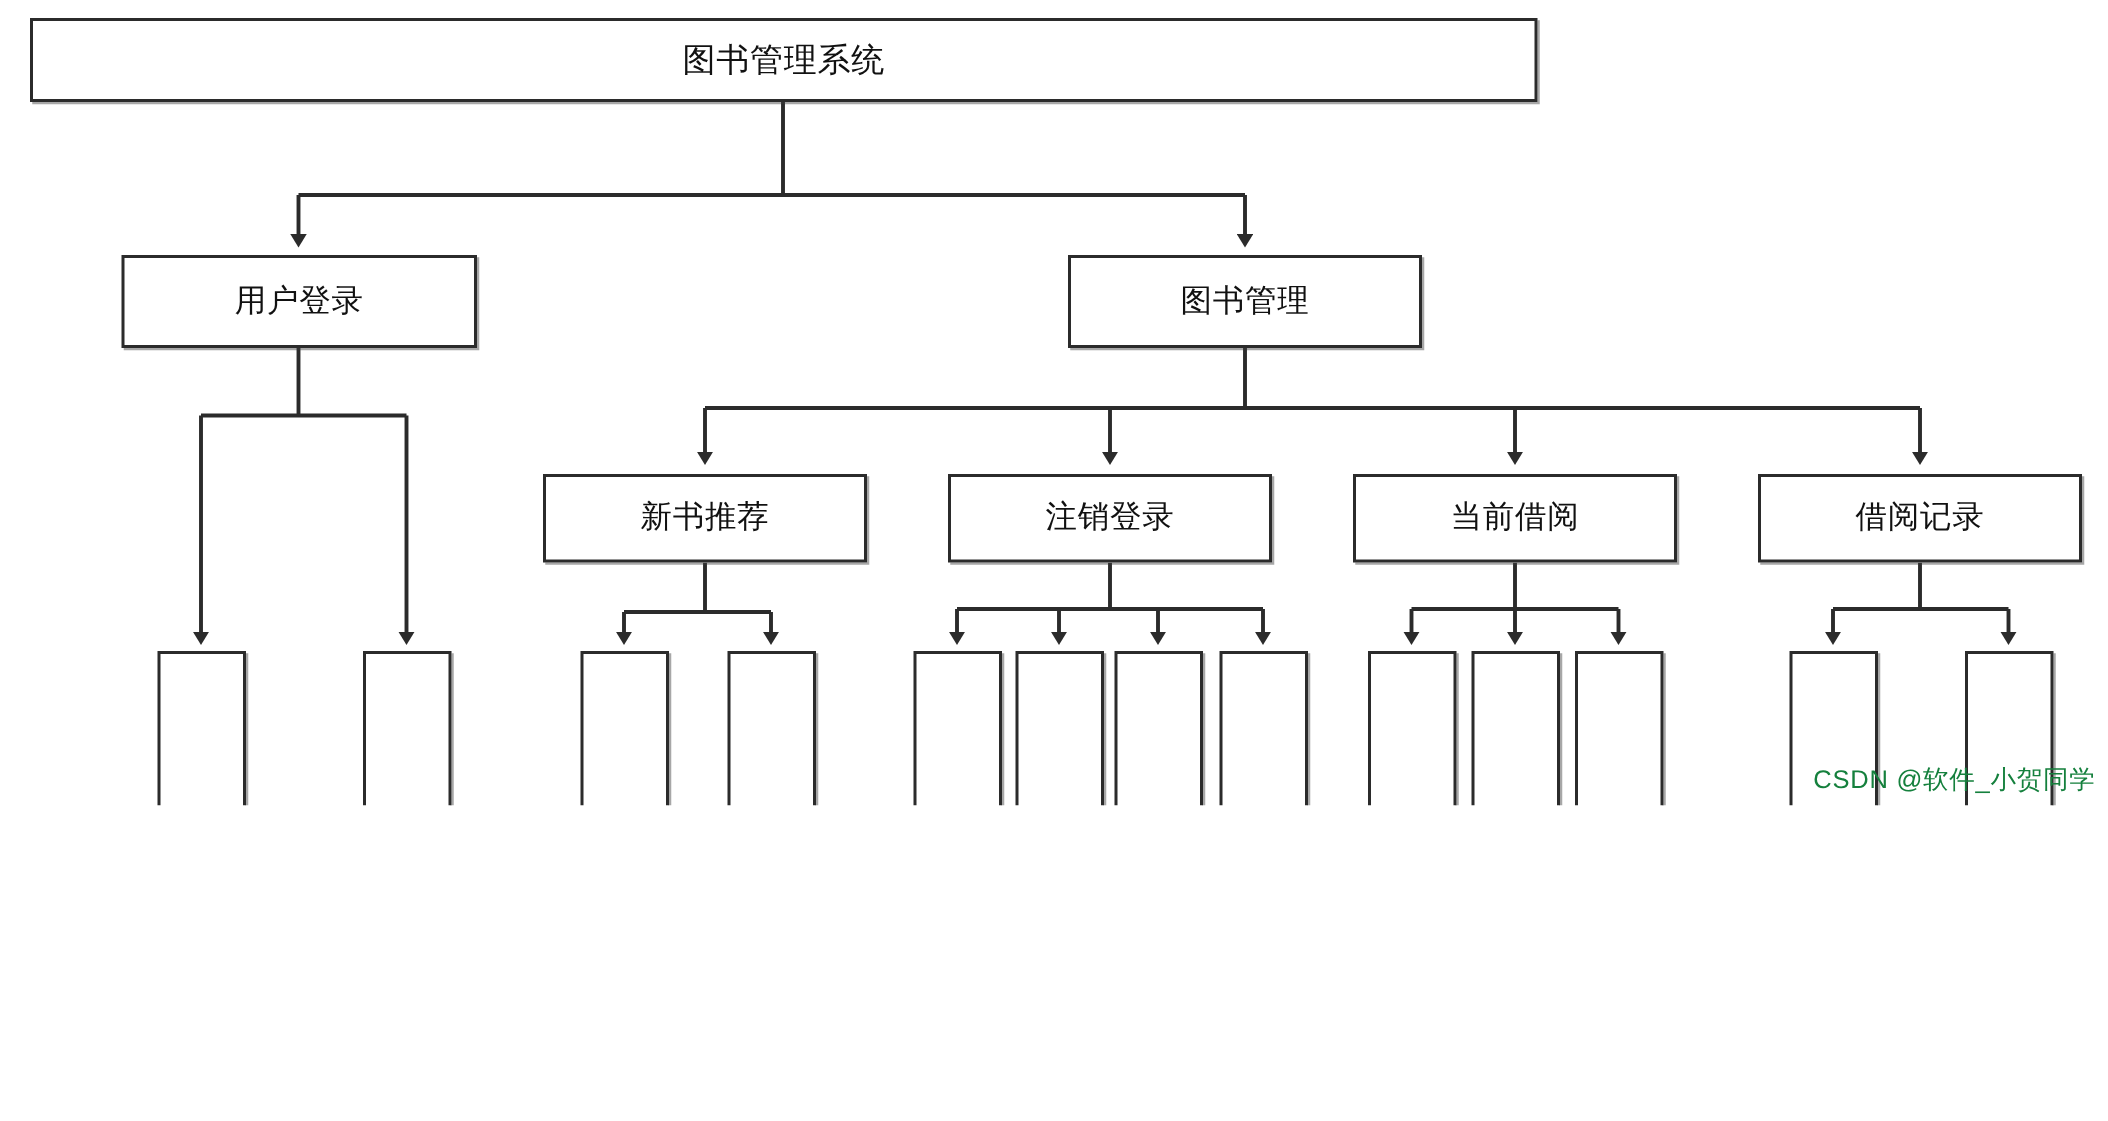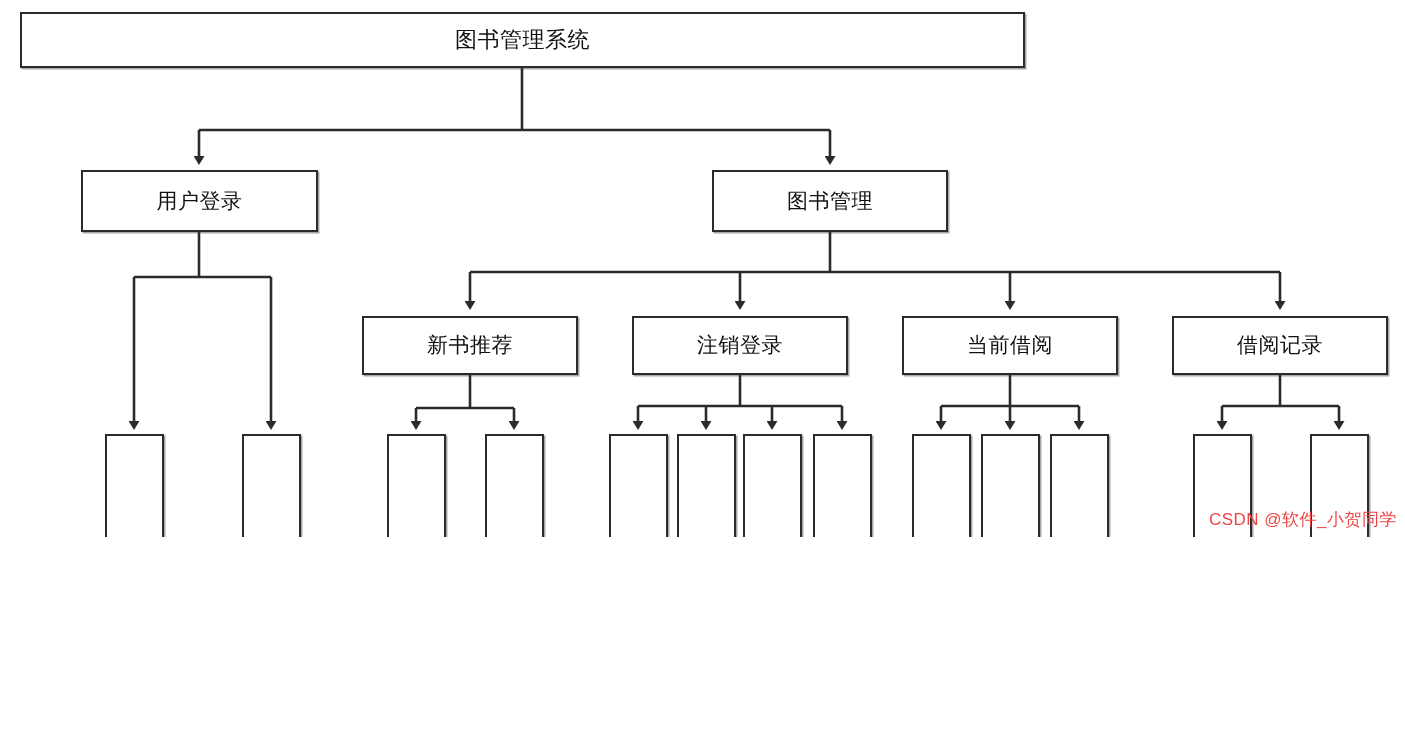--- a/index.html
+++ b/index.html
@@ -62,21 +62,21 @@
     font-size: 21px;
     line-height: 1;
     letter-spacing: 4px;
     white-space: nowrap;
   }
   .watermark {
     position: absolute;
     right: 8px;
     bottom: 6px;
     font-size: 17px;
-    color: #ef4444;
+    color: #15803d;
     letter-spacing: 0.5px;
     white-space: nowrap;
   }
 </style>
 </head>
 <body>
 
 <div id="canvas">
 
   <svg id="wires" viewBox="0 0 1405 747" xmlns="http://www.w3.org/2000/svg">

